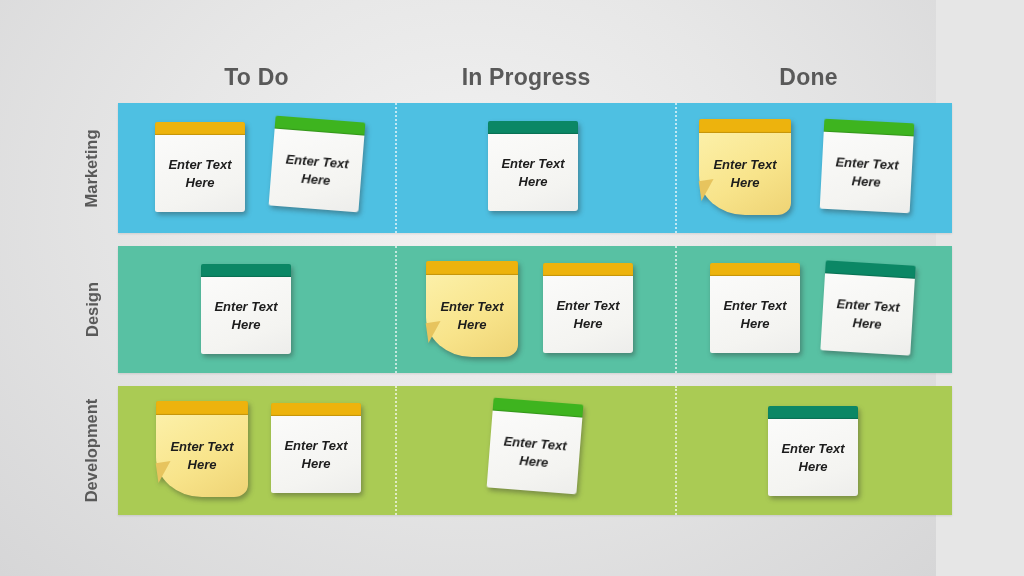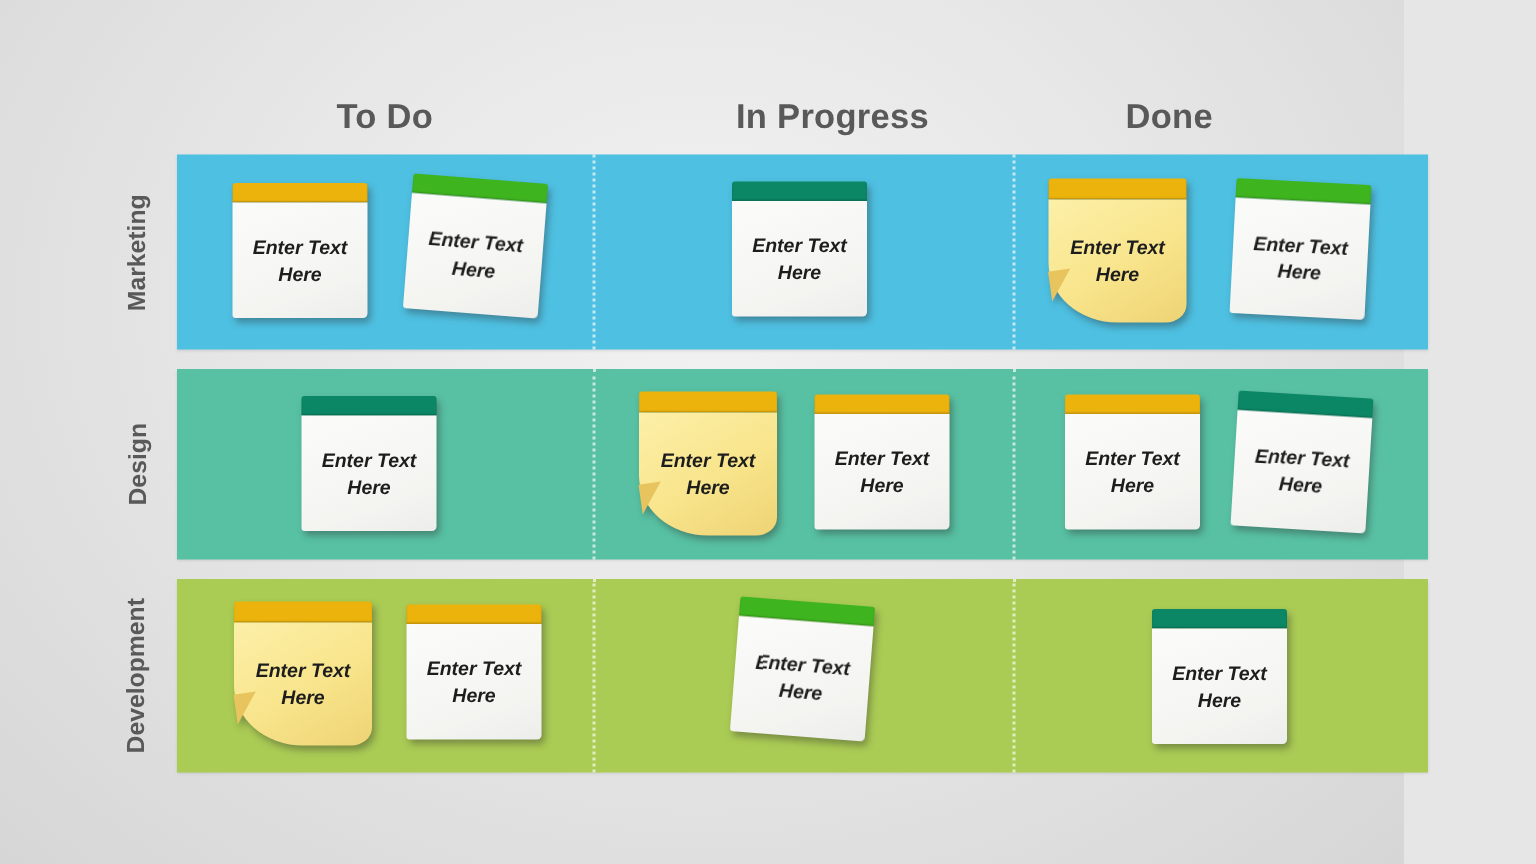--- a/index.html
+++ b/index.html
@@ -13,22 +13,22 @@
     background:radial-gradient(ellipse at 50% 35%, #f2f2f2 0%, #e7e7e7 45%, #d6d6d7 100%);
   }
 
   
   .col-header{
     position:absolute;top:60px;height:34px;line-height:34px;
     text-align:center;font-size:23px;font-weight:bold;color:#595959;
     letter-spacing:.2px;
   }
   .col-header.c0{left:118px;width:277px;}
-  .col-header.c1{left:415px;width:280px;}
-  .col-header.c2{left:641px;width:277px;}
+  .col-header.c1{left:386px;width:280px;}
+  .col-header.c2{left:670px;width:277px;}
 
   
   .lane{
     position:absolute;left:118px;width:834px;
     box-shadow:0 1px 2px rgba(0,0,0,0.10);
   }
   .lane.r0{top:103px;height:130px;}
   .lane.r1{top:246px;height:127px;}
   .lane.r2{top:386px;height:129px;}
   .sep{

